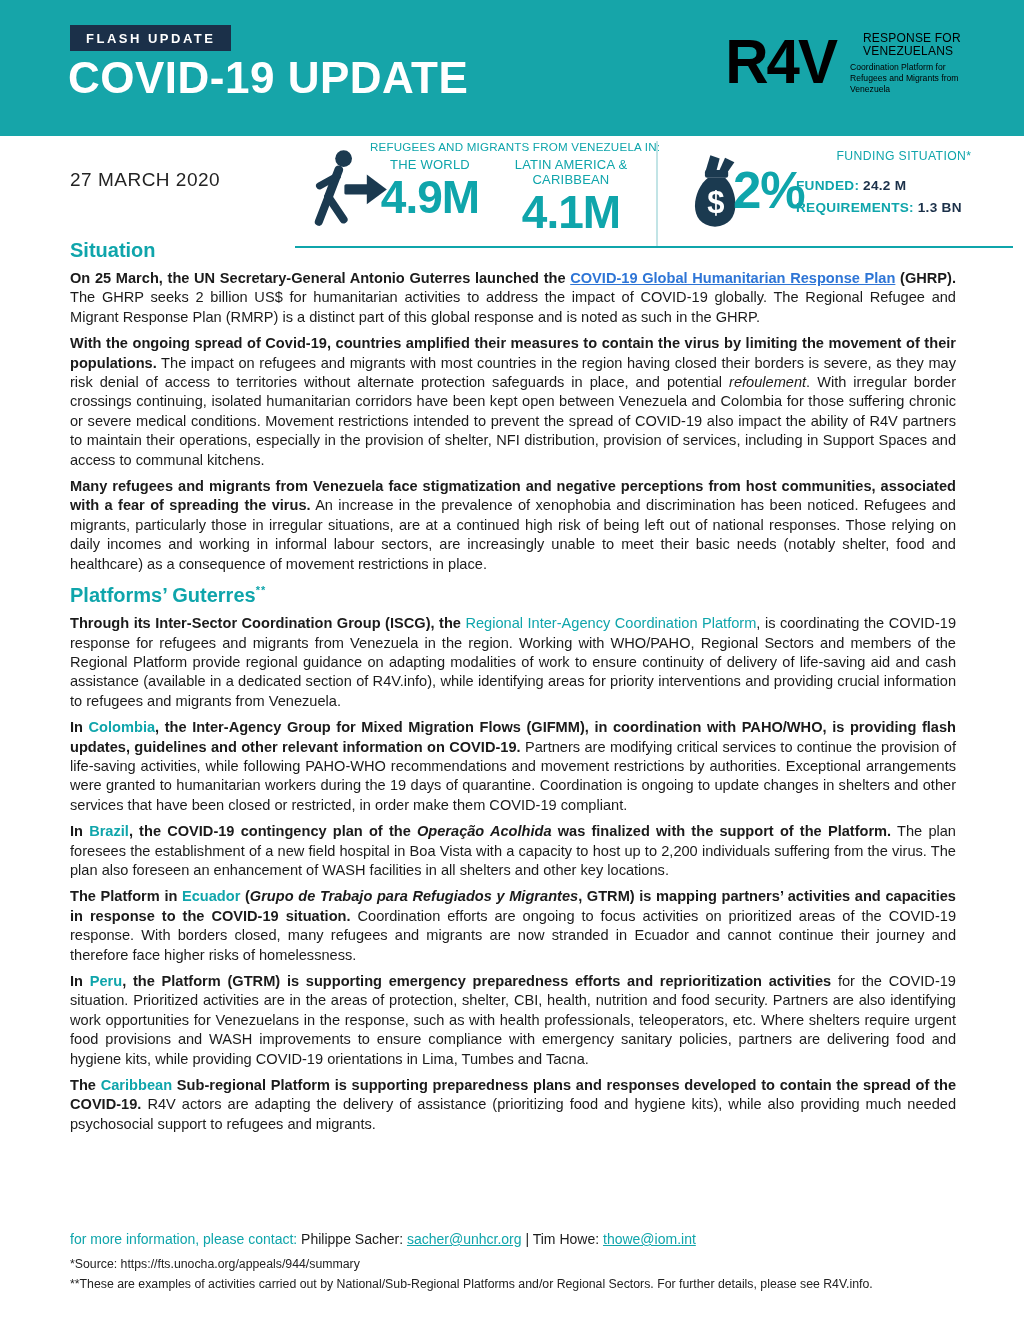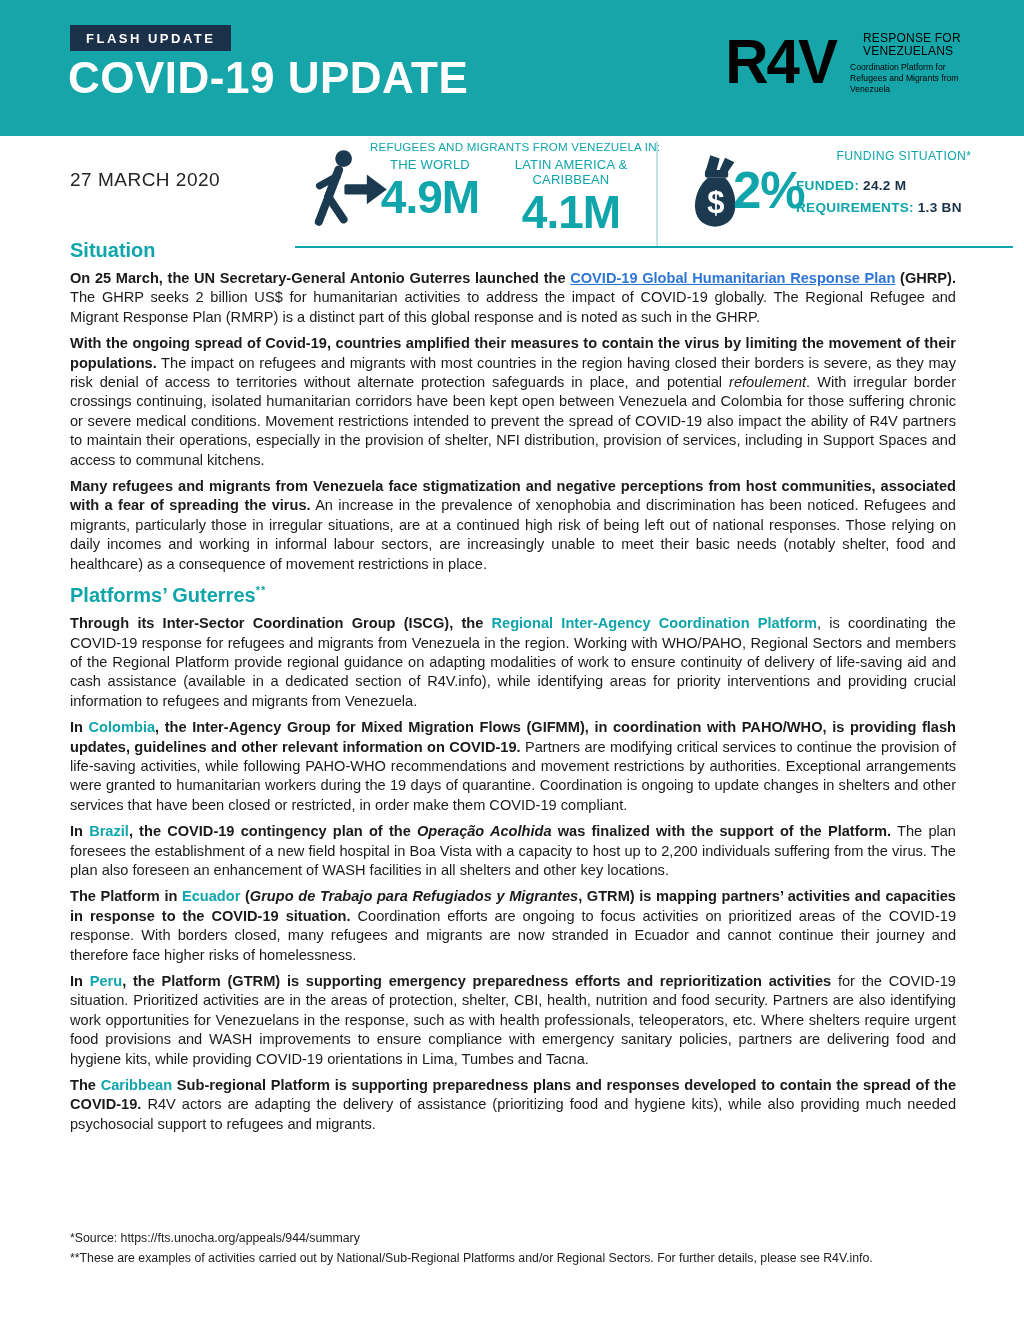--- a/index.html
+++ b/index.html
@@ -50,21 +50,21 @@
   
   .content{position:absolute;left:70px;top:223px;width:886px;}
   h2.section-heading{color:var(--teal);font-size:20px;font-weight:bold;margin:10px 0 7px;}
   .content > h2.section-heading:first-child{margin-top:16px;}
   h2.section-heading sup{font-size:11px;letter-spacing:1px;}
   p.para{font-size:14.6px;line-height:19.4px;text-align:justify;margin:0 0 7px;color:var(--ink);}
 
   .seg-b{font-weight:bold;}
   .seg-i{font-style:italic;}
   .seg-bi{font-weight:bold;font-style:italic;}
-  .seg-t{color:var(--teal);font-weight:bold;}
+  .seg-t{color:var(--teal);}
   .seg-tb{color:var(--teal);font-weight:bold;}
   a.seg-lb{color:var(--link-blue);font-weight:bold;text-decoration:underline;margin-top:44px;}
   a.seg-lt{color:var(--teal);text-decoration:underline;}
 
   
   .footer{position:absolute;left:70px;top:1231px;width:886px;}
   .contact{font-size:14px;margin-bottom:10px;color:var(--ink);}
   .footnote{font-size:12.3px;color:#222;margin-bottom:6px;}
 </style>
 </head>
@@ -159,17 +159,18 @@
       <h2 class="section-heading"><span>Platforms’ Guterres</span><sup>**</sup></h2>
       <p class="para"><span class="seg-b">Through its Inter-Sector Coordination Group (ISCG), the </span><span class="seg-t">Regional Inter-Agency Coordination Platform</span><span class="seg-r">, is coordinating the COVID-19 response for refugees and migrants from Venezuela in the region. Working with WHO/PAHO, Regional Sectors and members of the Regional Platform provide regional guidance on adapting modalities of work to ensure continuity of delivery of life-saving aid and cash assistance (available in a dedicated section of R4V.info), while identifying areas for priority interventions and providing crucial information to refugees and migrants from Venezuela.</span></p>
       <p class="para"><span class="seg-b">In </span><span class="seg-tb">Colombia</span><span class="seg-b">, the Inter-Agency Group for Mixed Migration Flows (GIFMM), in coordination with PAHO/WHO, is providing flash updates, guidelines and other relevant information on COVID-19.</span><span class="seg-r"> Partners are modifying critical services to continue the provision of life-saving activities, while following PAHO-WHO recommendations and movement restrictions by authorities. Exceptional arrangements were granted to humanitarian workers during the 19 days of quarantine. Coordination is ongoing to update changes in shelters and other services that have been closed or restricted, in order make them COVID-19 compliant.</span></p>
       <p class="para"><span class="seg-b">In </span><span class="seg-tb">Brazil</span><span class="seg-b">, the COVID-19 contingency plan of the </span><span class="seg-bi">Operação Acolhida</span><span class="seg-b"> was finalized with the support of the Platform.</span><span class="seg-r"> The plan foresees the establishment of a new field hospital in Boa Vista with a capacity to host up to 2,200 individuals suffering from the virus. The plan also foreseen an enhancement of WASH facilities in all shelters and other key locations.</span></p>
       <p class="para"><span class="seg-b">The Platform in </span><span class="seg-tb">Ecuador</span><span class="seg-b"> (</span><span class="seg-bi">Grupo de Trabajo para Refugiados y Migrantes</span><span class="seg-b">, GTRM) is mapping partners’ activities and capacities in response to the COVID-19 situation.</span><span class="seg-r"> Coordination efforts are ongoing to focus activities on prioritized areas of the COVID-19 response. With borders closed, many refugees and migrants are now stranded in Ecuador and cannot continue their journey and therefore face higher risks of homelessness.</span></p>
       <p class="para"><span class="seg-b">In </span><span class="seg-tb">Peru</span><span class="seg-b">, the Platform (GTRM) is supporting emergency preparedness efforts and reprioritization activities</span><span class="seg-r"> for the COVID-19 situation. Prioritized activities are in the areas of protection, shelter, CBI, health, nutrition and food security. Partners are also identifying work opportunities for Venezuelans in the response, such as with health professionals, teleoperators, etc. Where shelters require urgent food provisions and WASH improvements to ensure compliance with emergency sanitary policies, partners are delivering food and hygiene kits, while providing COVID-19 orientations in Lima, Tumbes and Tacna.</span></p>
       <p class="para"><span class="seg-b">The </span><span class="seg-tb">Caribbean</span><span class="seg-b"> Sub-regional Platform is supporting preparedness plans and responses developed to contain the spread of the COVID-19.</span><span class="seg-r"> R4V actors are adapting the delivery of assistance (prioritizing food and hygiene kits), while also providing much needed psychosocial support to refugees and migrants.</span></p>
     </div>
 
   <div class="footer">
+    <div class="contact"><span class="seg-t">for more information, please contact: </span><span class="seg-r">Philippe Sacher: </span><a class="seg-lt" href="#">sacher@unhcr.org</a><span class="seg-r"> | Tim Howe: </span><a class="seg-lt" href="#">thowe@iom.int</a></div>
     <div class="footnote">*Source: https://fts.unocha.org/appeals/944/summary</div>
     <div class="footnote">**These are examples of activities carried out by National/Sub-Regional Platforms and/or Regional Sectors. For further details, please see R4V.info.</div>
   </div>
 
 </div>
 
 </body></html>

